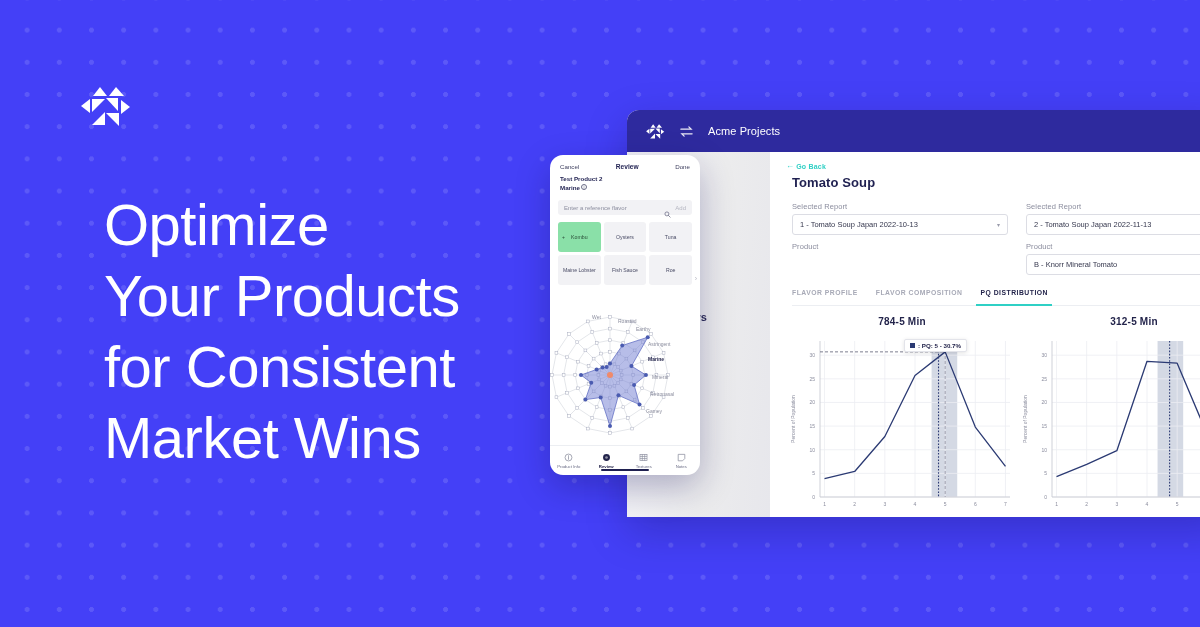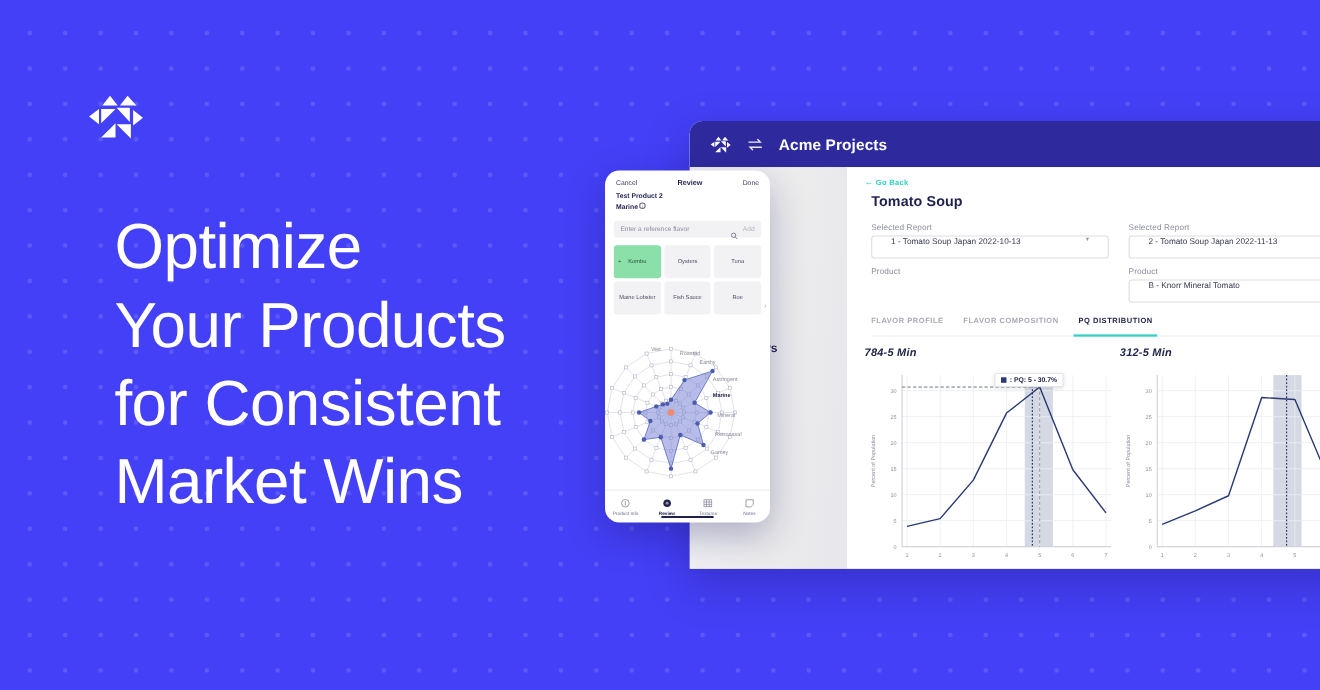--- a/index.html
+++ b/index.html
@@ -38,21 +38,21 @@
     background: #ffffff;
     box-shadow: 0 14px 40px rgba(20,16,90,0.28);
   }
   #dash-topbar {
     height: 42px; background: #2e2a9e;
     display: flex; align-items: center; padding-left: 18px; gap: 14px;
   }
   #dash-topbar .tb-logo { width: 20px; height: 20px; flex: 0 0 auto; }
   #dash-topbar .tb-swap { width: 15px; height: 15px; flex: 0 0 auto; opacity: .9; }
   #dash-topbar .tb-title {
-    color: #fff; font-size: 14px; font-weight: 700; letter-spacing: .1px;
+    color: #fff; font-size: 11px; font-weight: 400; letter-spacing: .1px;
   }
   #dash-body { display: flex; height: 365px; }
   
   #dash-side {
     width: 143px; flex: 0 0 143px;
     background: linear-gradient(95deg,#f4f4f8 0%,#ececed 58%,#e7e7ec 100%);
     padding-top: 150px;
     position: relative;
   }
   #dash-side .side-item {
@@ -72,22 +72,22 @@
     margin: 5px 0 0 6px; letter-spacing: .1px;
   }
   
   .sel-grid {
     display: flex; gap: 18px; margin: 12px 0 0 6px;
   }
   .sel-col { width: 216px; }
   .sel-label { color: #8b8d9e; font-size: 7.5px; margin-bottom: 3px; letter-spacing: .1px; }
   .sel-box {
     height: 21px; border: 1px solid #dcdde4; border-radius: 3px;
-    background: #fff; display: flex; align-items: flex-start;
-    padding: 0 17px; justify-content: space-between;
+    background: #fff; display: flex; align-items: center;
+    padding: 0 7px; justify-content: space-between;
   }
   .sel-box .sel-val { color: #35374d; font-size: 7.5px; white-space: nowrap; overflow: hidden; }
   .sel-box .caret { color: #9a9cab; font-size: 6px; line-height: 1; }
   .sel-col .gap { height: 7px; }
   
   #dash-tabs {
     display: flex; gap: 18px; margin: 14px 0 0 6px;
     border-bottom: 1px solid #eceef2; padding-bottom: 5px; width: 455px;
   }
   #dash-tabs .tab {
@@ -96,22 +96,22 @@
   }
   #dash-tabs .tab.active { color: #23244b; }
   #dash-tabs .tab.active::after {
     content: ""; position: absolute; left: -4px; right: -4px; bottom: -6px;
     height: 1.6px; background: #2fd0c5;
   }
   
   #charts { display: flex; margin: 10px 0 0 0; }
   .chart-wrap { width: 232px; position: relative; }
   .chart-title {
-    color: #23244b; font-size: 10px; font-weight: 700;
-    margin-bottom: 6px; letter-spacing: .2px; font-style: italic;
+    text-align: center; color: #23244b; font-size: 10px; font-weight: 700;
+    margin-bottom: 6px; letter-spacing: .2px;
   }
   .chart-svg { display: block; }
   .tooltip {
     position: absolute; left: 118px; top: 23px;
     background: #fff; border: 1px solid #e3e4ea; border-radius: 2px;
     box-shadow: 0 1px 4px rgba(0,0,0,.12);
     padding: 2px 5px; font-size: 6.2px; font-weight: 700; color: #23244b;
     display: flex; align-items: center; gap: 3px; white-space: nowrap;
   }
   .tooltip .swatch { width: 5px; height: 5px; background: #2b3a73; display:inline-block; }

